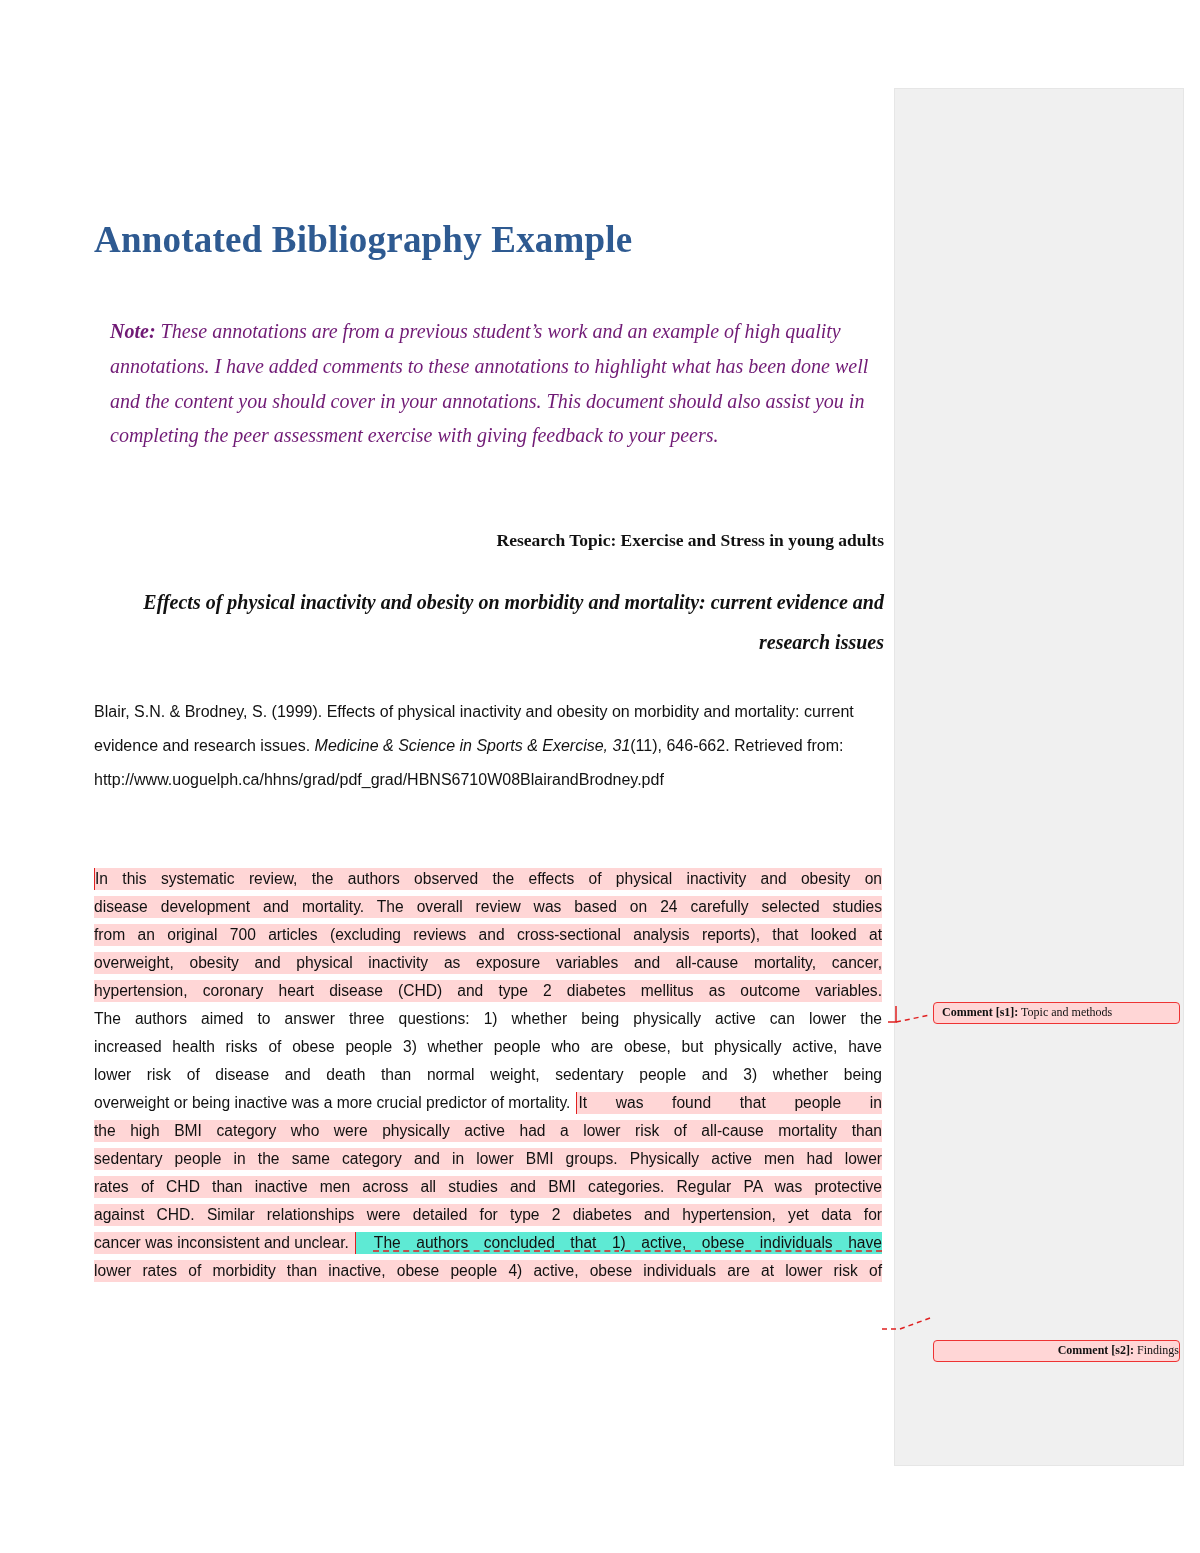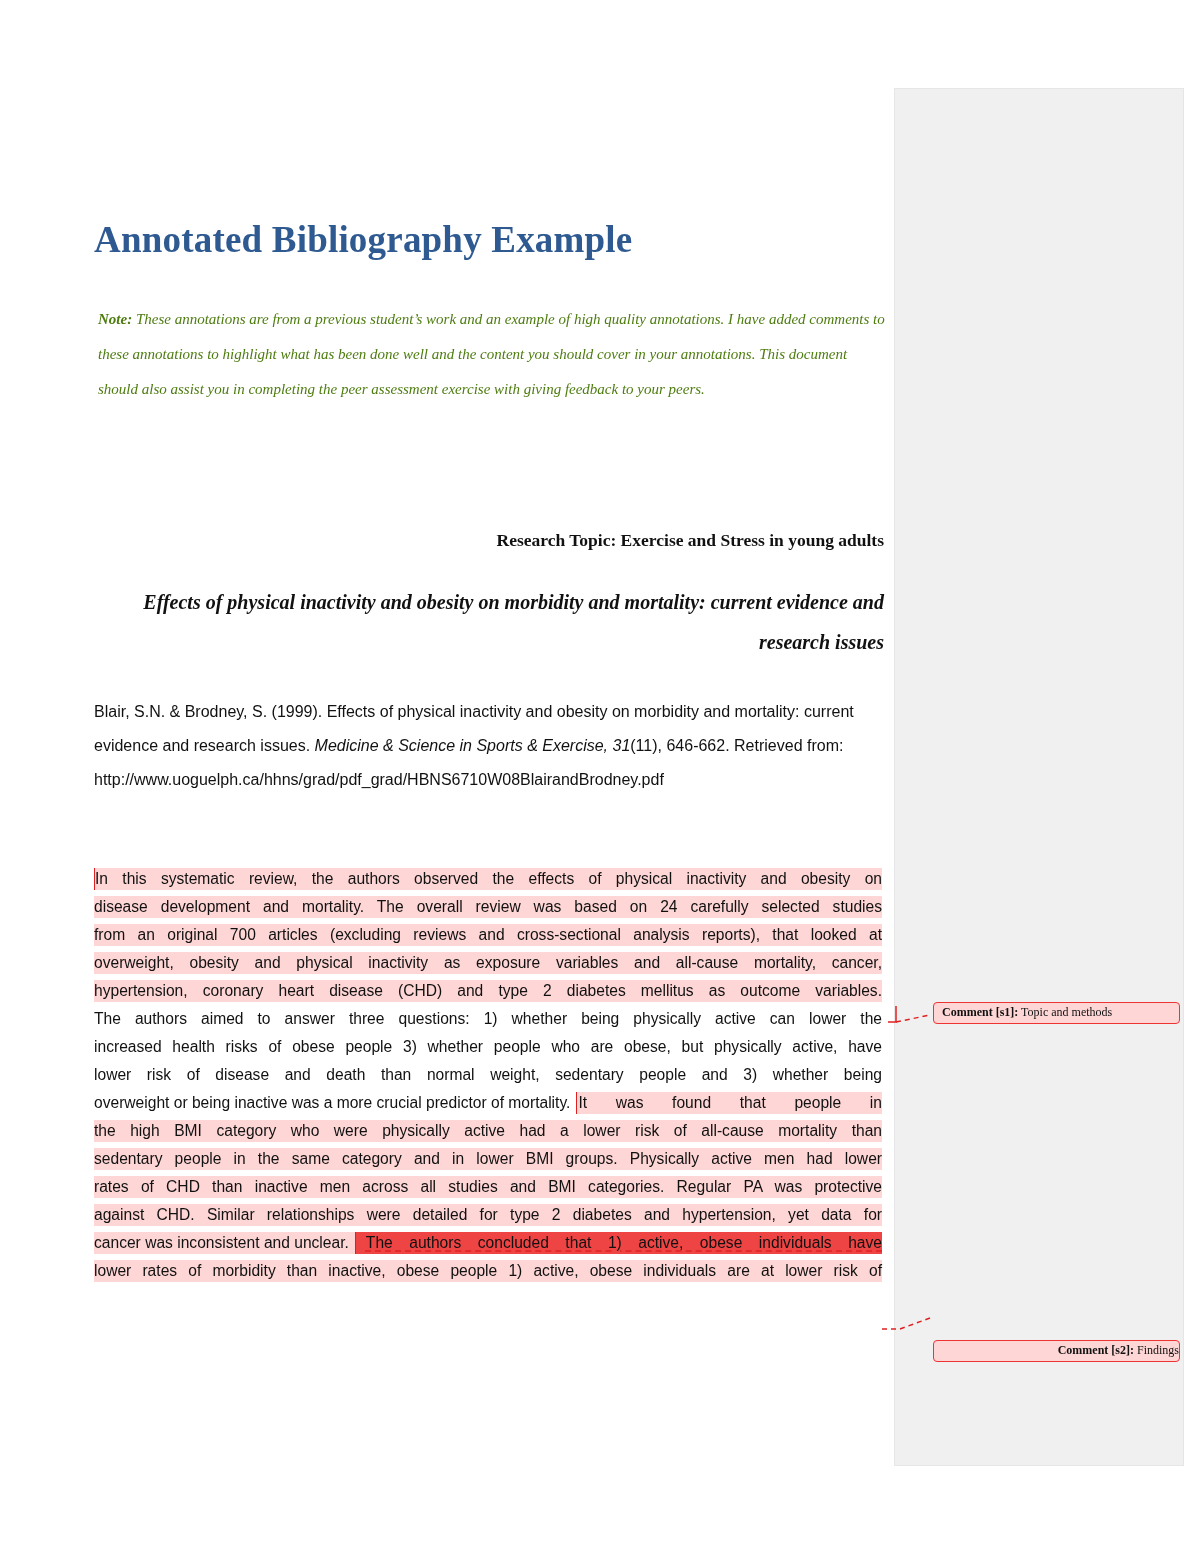--- a/index.html
+++ b/index.html
@@ -12,22 +12,22 @@
   .margin-panel {
     position:absolute; left:894px; top:88px; width:290px; height:1378px;
     background:#f0f0f0; border:1px solid #e6e6e6; box-sizing:border-box;
   }
   .title {
     position:absolute; left:94px; top:218px; margin:0;
     font-family:"Liberation Serif", serif; font-weight:bold;
     font-size:37px; color:#2e5a91; letter-spacing:0.2px; white-space:nowrap;text-align:center;
   }
   .note {
-    position:absolute; left:94px; top:298px; width:790px; margin:4px;
-    font-style:italic; font-size:15px; line-height:34.8px; color:#4d7c0f;
+    position:absolute; left:94px; top:298px; width:790px; margin:16px;
+    font-style:italic; font-size:20px; line-height:34.8px; color:#701a75;
   }
   .note-label { font-weight:bold; }
   .topic {
     position:absolute; left:94px; top:530px; width:790px; text-align:right;
     font-weight:bold; font-size:17.5px; color:#111; margin:0;
   }
   .article-title {
     position:absolute; left:94px; top:582px; width:790px; text-align:right;
     font-weight:bold; font-style:italic; font-size:20px; line-height:40px; color:#111; margin:0;
   }
@@ -40,21 +40,21 @@
     position:absolute; left:94px; top:862px; width:788px; margin:0;
     font-family:"Liberation Sans", sans-serif; font-size:15.6px; line-height:34px;
     color:#111; text-align:justify; text-align-last:justify;
   }
   .hl-line { background:#ffd6d6; display:block; height:22px; margin-top:6px; margin-bottom:6px; line-height:22px; text-align:justify; text-align-last:justify; white-space:nowrap; }
   .plain-line { display:block; height:22px; margin-bottom:6px; line-height:22px; text-align:justify; text-align-last:justify; white-space:nowrap; }
   .mixed-line { display:flex; height:22px; margin-top:6px; margin-bottom:6px; line-height:22px; white-space:nowrap; }
   .mixed-line .seg-plain { flex:0 0 auto; }
   .mixed-line .seg-hl { flex:1 1 auto; background:#ffd6d6; text-align:justify; text-align-last:justify; border-left:1.5px solid #e02020; padding-left:1px; }
   .mixed-line .seg-hl2 { flex:0 0 auto; background:#ffd6d6; }
-  .mixed-line .seg-hl-dashed { flex:1 1 auto; background:#ef4444; text-align:justify; text-align-last:justify; border-left:1.5px solid #e02020; padding-left:10px; text-decoration:underline dashed #e02020; text-underline-offset:3px; }
+  .mixed-line .seg-hl-dashed { flex:1 1 auto; background:#5eead4; text-align:justify; text-align-last:justify; border-left:1.5px solid #e02020; padding-left:18px; text-decoration:underline dashed #e02020; text-underline-offset:3px; }
   .first-mark { border-left:1.5px solid #e02020; }
   .comment-box {
     position:absolute; left:933px; width:247px; height:22px; box-sizing:border-box;
     border:1.5px solid #ee3333; border-radius:4px; background:#ffd6d6;
     font-family:"Liberation Serif", serif; font-size:12px; line-height:19px;
     padding-left:8px; white-space:nowrap; color:#111;
   }
   .comment-box .c-label { font-weight:bold; }
   .connector { position:absolute; }
 </style>
@@ -96,21 +96,21 @@
     </span>
     <span class="hl-line">the high BMI category who were physically active had a lower risk of all-cause mortality than</span>
     <span class="hl-line">sedentary people in the same category and in lower BMI groups. Physically active men had lower</span>
     <span class="hl-line">rates of CHD than inactive men across all studies and BMI categories. Regular PA was protective</span>
     <span class="hl-line">against CHD. Similar relationships were detailed for type 2 diabetes and hypertension, yet data for</span>
     <span class="mixed-line">
       <span class="seg-hl2">cancer was inconsistent and unclear.</span>
         <span style="width:6px;flex:0 0 6px;background:#ffd6d6;"></span>
         <span class="seg-hl-dashed">The authors concluded that 1) active, obese individuals have</span>
     </span>
-    <span class="hl-line">lower rates of morbidity than inactive, obese people 1) active, obese individuals are at lower risk of</span>
+    <span class="hl-line">lower rates of morbidity than inactive, obese people 4) active, obese individuals are at lower risk of</span>
   </div>
 
   <svg class="connector" style="left:880px;top:1000px;" width="60" height="30">
     <path d="M16 6 L16 22 L8 22" stroke="#e02020" stroke-width="1.5" fill="none"></path>
     <path d="M16 22 L50 15" stroke="#e02020" stroke-width="1.5" fill="none" stroke-dasharray="5,4"></path>
   </svg>
   <div class="comment-box" style="top:1002px;">
     <span class="c-label">Comment [s1]:</span>
     <span>Topic and methods</span>
   </div>

